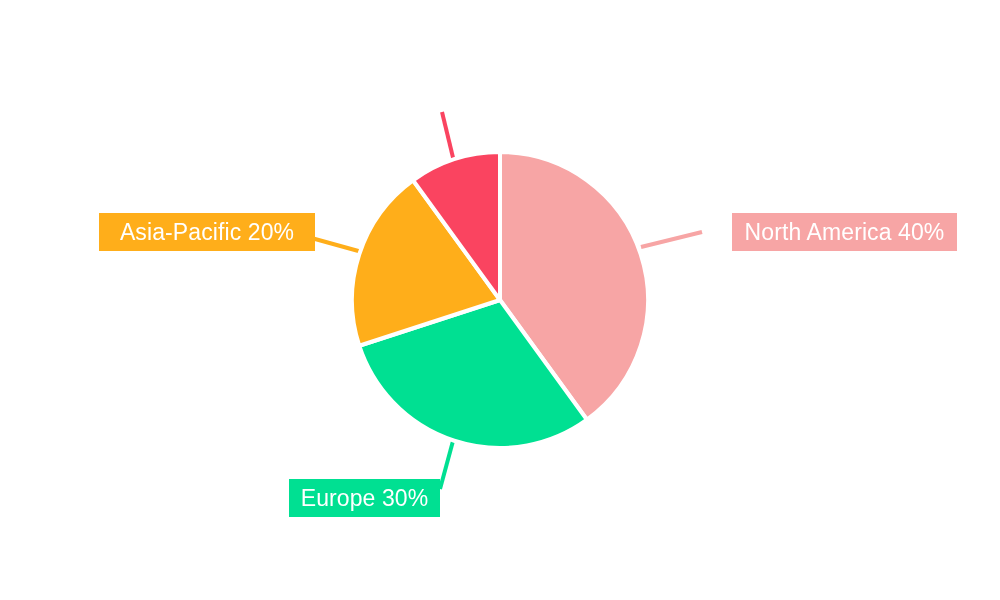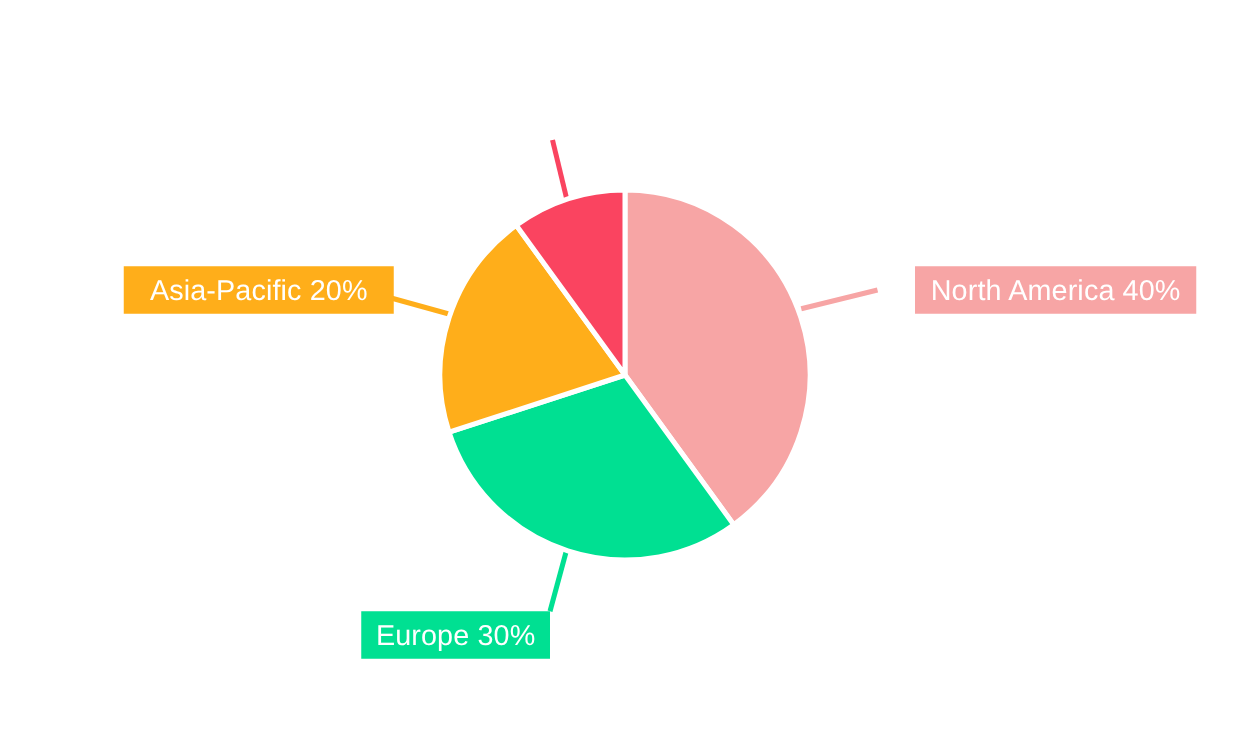--- a/index.html
+++ b/index.html
@@ -55,18 +55,18 @@
     <g id="slices-group">
         <path d="M 500 300 L 500.00 152.00 A 148 148 0 0 1 586.99 419.73 Z" fill="#f7a5a5" stroke="#ffffff" stroke-width="4" stroke-linejoin="round"></path>
         <path d="M 500 300 L 586.99 419.73 A 148 148 0 0 1 359.24 345.73 Z" fill="#00e092" stroke="#ffffff" stroke-width="4" stroke-linejoin="round"></path>
         <path d="M 500 300 L 359.24 345.73 A 148 148 0 0 1 413.01 180.27 Z" fill="#ffae1a" stroke="#ffffff" stroke-width="4" stroke-linejoin="round"></path>
         <path d="M 500 300 L 413.01 180.27 A 148 148 0 0 1 500.00 152.00 Z" fill="#fa4460" stroke="#ffffff" stroke-width="4" stroke-linejoin="round"></path>
       </g>
   </svg>
 
   <div class="label-box" style="left: 702px; top: 213px; width: 225px; height: 38px; background: rgb(247, 165, 165); margin-left: 30px;">North America 40%</div>
 
-  <div class="label-box" style="left: 289px; top: 489px; width: 151px; height: 38px; background: rgb(0, 224, 146);">Europe 30%</div>
+  <div class="label-box" style="left: 289px; top: 479px; width: 151px; height: 38px; background: rgb(0, 224, 146);">Europe 30%</div>
 
   <div class="label-box" style="left: 99px; top: 213px; width: 216px; height: 38px; background: rgb(255, 174, 26);">Asia-Pacific 20%</div>
 
 
 </div>
 
 </body></html>

